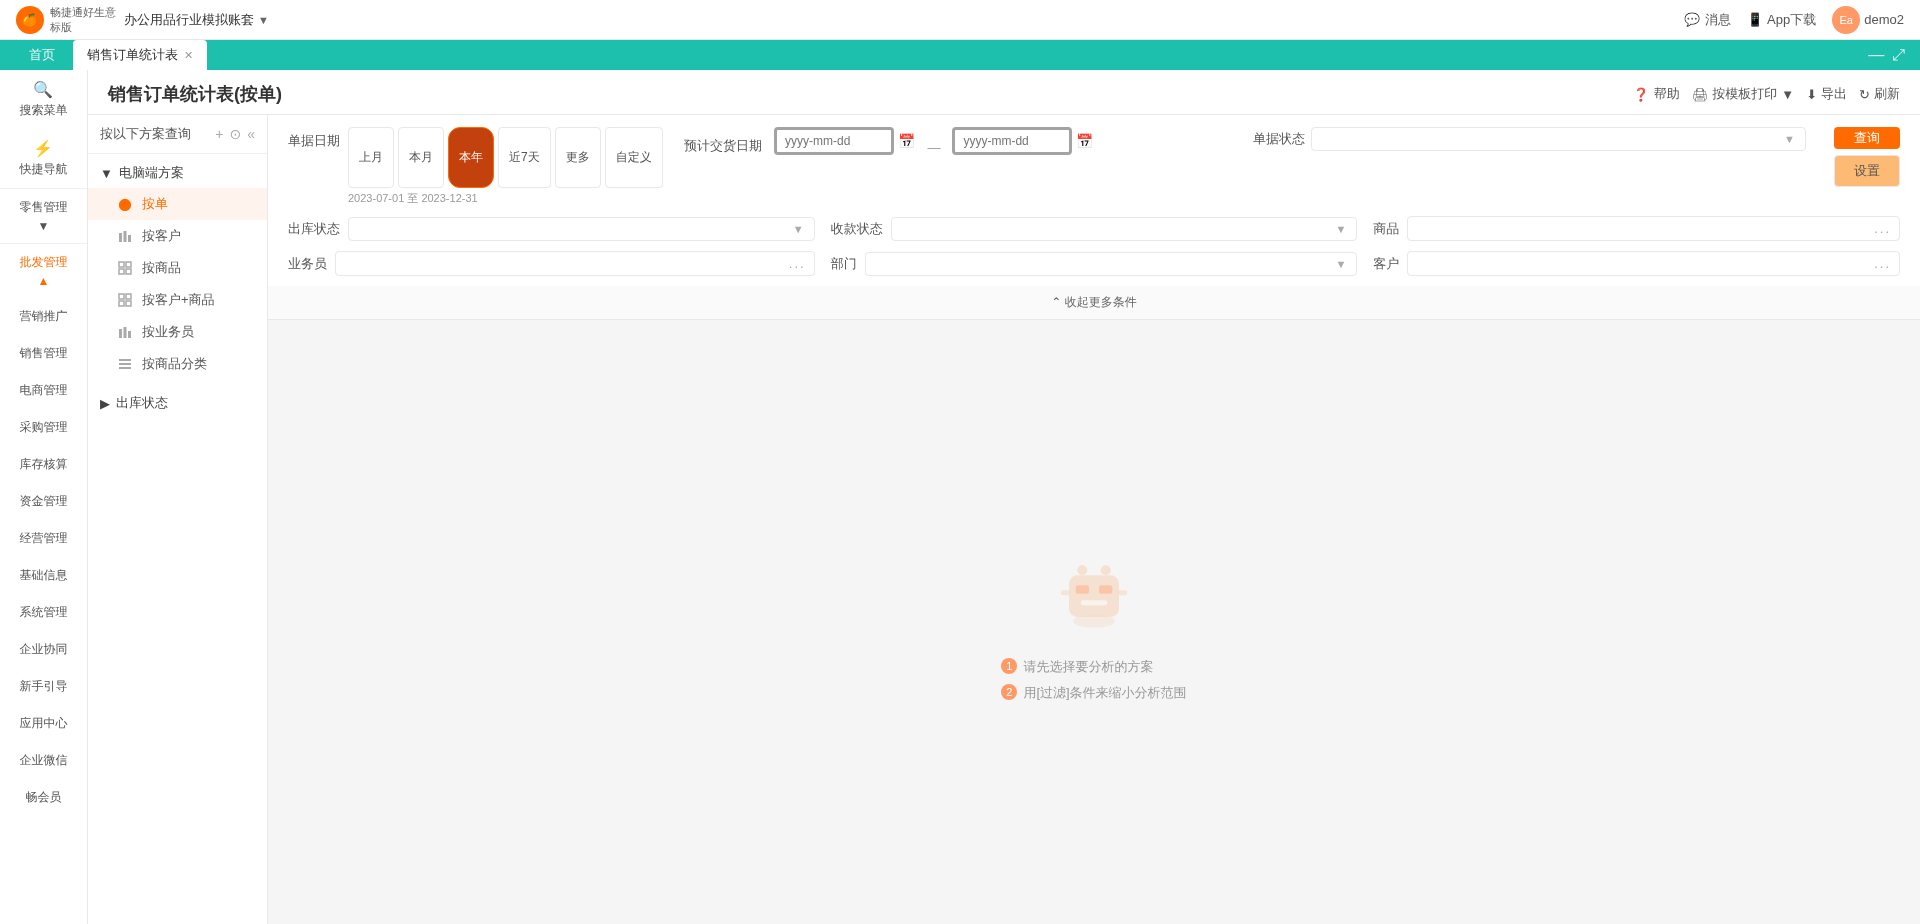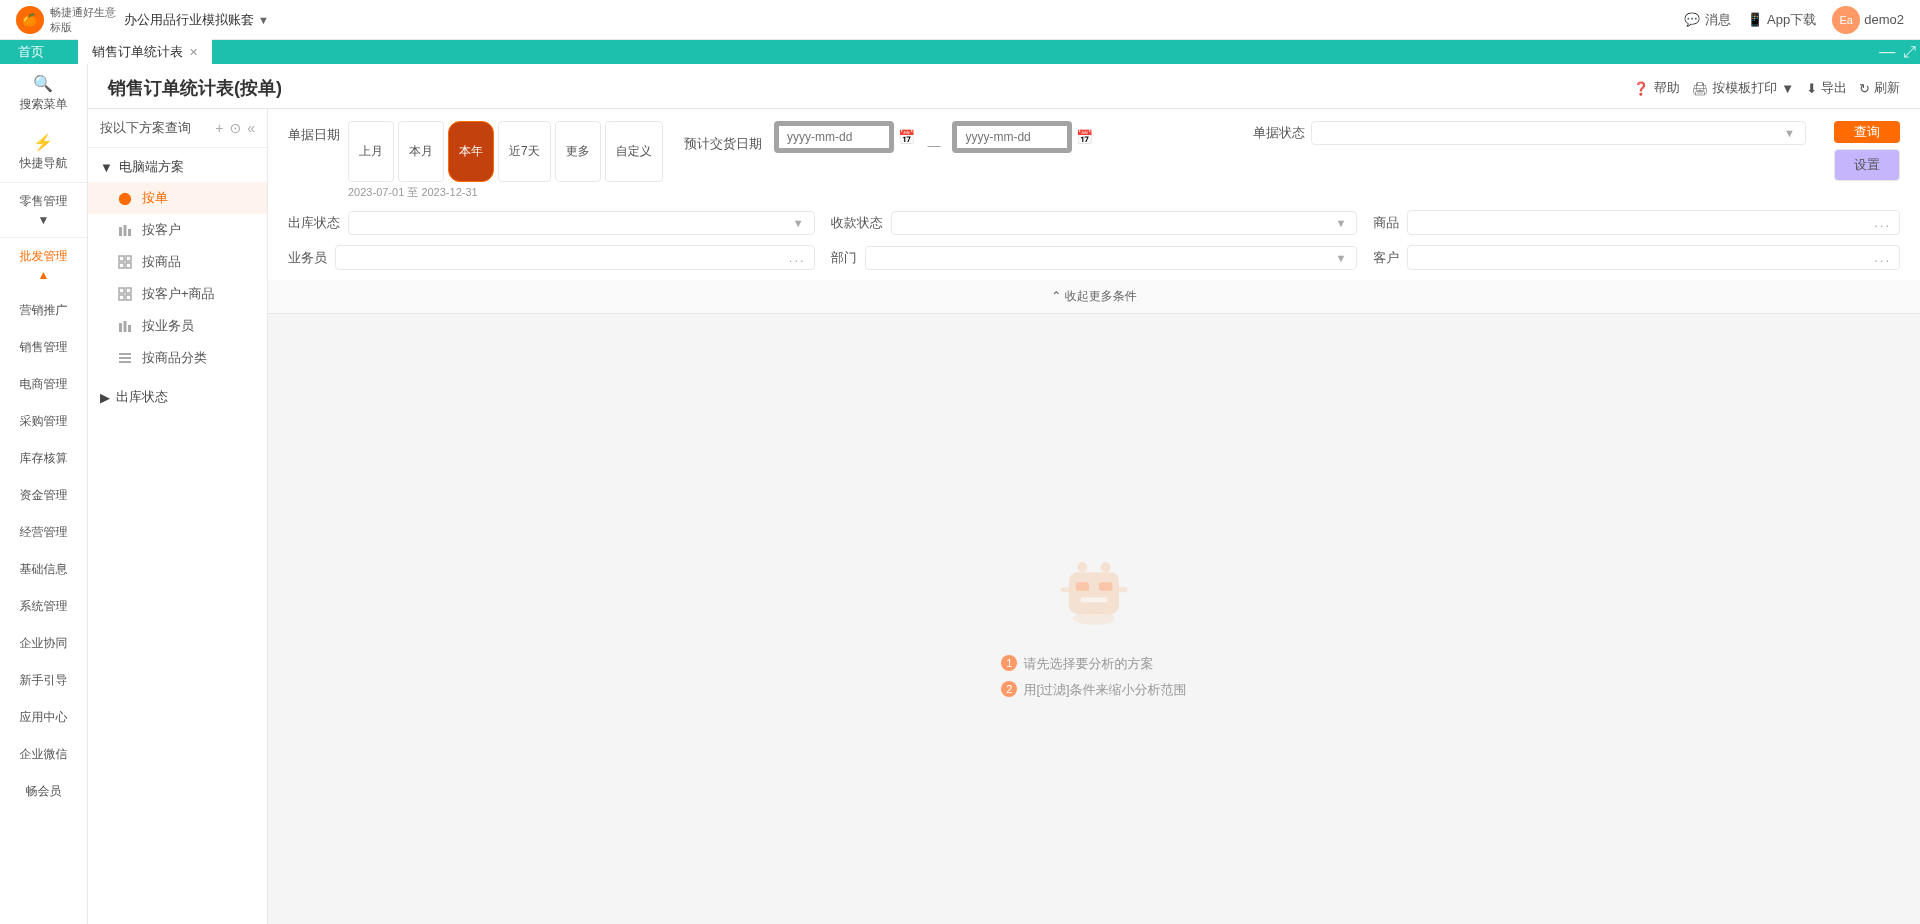--- a/index.html
+++ b/index.html
@@ -29,27 +29,27 @@
     .top-header-right { display: flex; align-items: center; gap: 16px; }
     .header-action { display: flex; align-items: center; gap: 4px; font-size: 13px; color: #555; cursor: pointer; }
     .avatar {
       width: 28px; height: 28px; border-radius: 50%; background: #ff9966;
       display: flex; align-items: center; justify-content: center;
       color: white; font-size: 11px;
     }
 
     
     .tab-bar {
-      height: 24px;
+      height: 30px;
       background: #1dbfad;
       display: flex;
       align-items: center;
-      padding: 0 4px;
+      padding: 0 15px;
       flex-shrink: 0;
-      gap: 20px;
+      gap: 4px;
     }
     .tab-item {
       height: 30px;
       padding: 0 14px;
       border-radius: 4px 4px 0 0;
       display: flex; align-items: center; gap: 6px;
       font-size: 13px;
       cursor: pointer;
       color: rgba(255,255,255,0.85);
     }
@@ -158,21 +158,21 @@
       font-size: 12px; cursor: pointer; color: #555; background: #fff;
     }
     .date-btn.active {
       background: #c2410c; border-color: #ff6b00; color: #fff; border-radius: 12px; font-family: Liberation Mono, monospace;
     }
 
     .date-input-wrapper {
       display: flex; align-items: center; gap: 4px;
     }
     .date-input {
-      border: 5px solid #a3a3a3; border-radius: 4px; padding: 4px 8px;
+      border: 3px solid #a3a3a3; border-radius: 4px; padding: 4px 8px;
       font-size: 12px; color: #999; width: 120px; outline: none;
       background: #fff;
     }
     .calendar-icon { color: #ff6b00; font-size: 14px; cursor: pointer; }
     .dash-sep { color: #999; }
     .select-arrow { color: #aaa; font-size: 11px; }
 
     .filter-field {
       border: 1px solid #e8e8e8; border-radius: 4px; padding: 4px 8px;
       font-size: 13px; flex: 1; min-width: 200px; background: #fff;
@@ -186,21 +186,21 @@
       border: 1px solid #e8e8e8; border-radius: 4px; padding: 5px 10px;
       min-width: 280px; cursor: pointer; background: #fff;
     }
     .status-select-placeholder { color: #ccc; font-size: 13px; }
 
     .action-btn-primary {
       padding: 2px 20px; background: #ff6b00; border: none; border-radius: 4px;
       color: #fff; font-size: 13px; cursor: pointer; white-space: nowrap;
     }
     .action-btn-secondary {
-      padding: 6px 16px; background: #c4b5fd; border: 1px solid #e8e8e8; border-radius: 4px;
+      padding: 6px 16px; background: #fdba74; border: 1px solid #e8e8e8; border-radius: 4px;
       color: #555; font-size: 13px; cursor: pointer; white-space: nowrap;
     }
 
     
     .collapse-bar {
       padding: 8px 0;
       text-align: center;
       background: #fafafa;
       border-bottom: 1px solid #e8e8e8;
       cursor: pointer;

